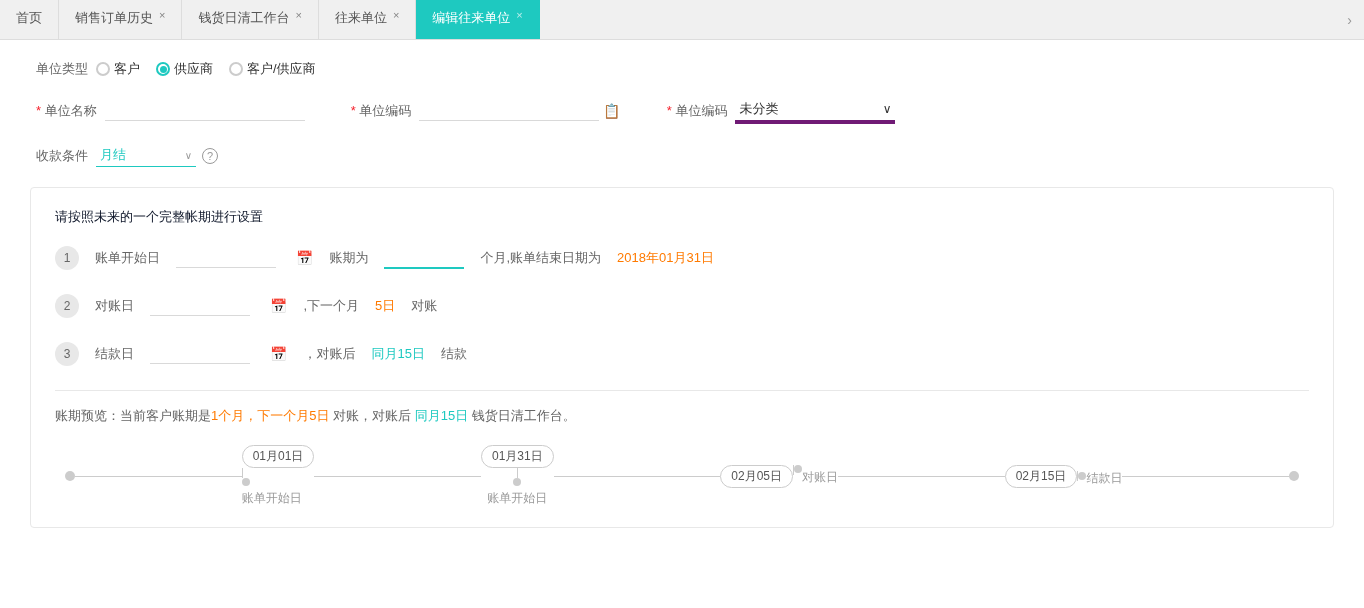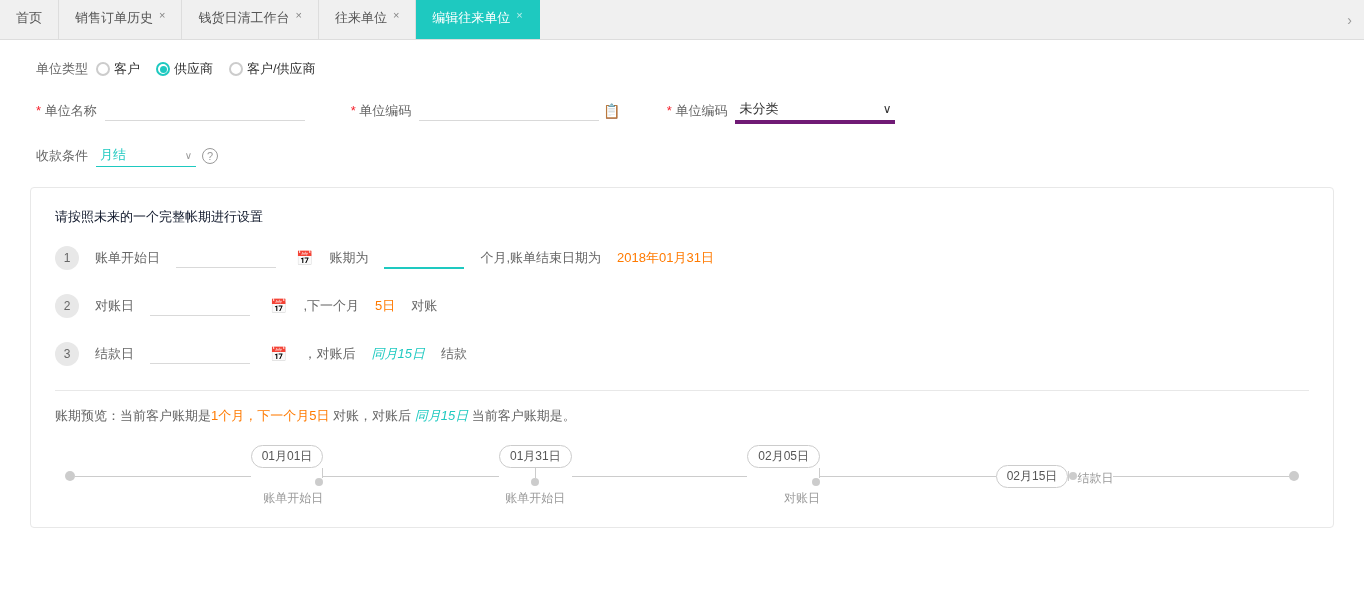--- a/index.html
+++ b/index.html
@@ -119,21 +119,21 @@
       width: 24px; height: 24px; border-radius: 50%; background: #e8e8e8;
       display: flex; align-items: center; justify-content: center;
       font-size: 12px; color: #666; flex-shrink: 0;
     }
     .step-label { color: #666; white-space: nowrap; }
     .period-input {
       border: none; border-bottom: 2px solid #1ec9c0; outline: none;
       font-size: 13px; width: 80px; padding: 2px 4px; color: #333; text-align: center;
     }
     .orange-text { color: #ff7a00; }
-    .teal-text { color: #1ec9c0; font-style: italic; }
+    .teal-text { color: #1ec9c0; }
 
     
     .preview-section {
       border-top: 1px solid #e8e8e8; padding-top: 16px; margin-top: 8px;
     }
     .preview-text {
       font-size: 13px; color: #666; margin-bottom: 20px;
     }
   </style>
 </head>
@@ -243,47 +243,47 @@
       <span class="step-label">结款日</span>
       <input class="input-field input-medium" type="text" style="">
       <span class="cal-icon">📅</span>
       <span class="step-label">，对账后 </span>
         <span class="teal-text">同月15日</span>
         <span class="step-label"> 结款</span>
     </div>
 
     <div class="preview-section">
       <div class="preview-text">
-        <span>账期预览：当前客户账期是</span><span class="orange-text">1个月，</span><span class="orange-text">下一个月5日</span><span> 对账，对账后 </span><span class="teal-text">同月15日</span><span> 当前客户账期是。</span>
+        <span>账期预览：当前客户账期是</span><span class="orange-text">1个月，</span><span class="orange-text">下一个月5日</span><span> 对账，对账后 </span><span class="teal-text">同月15日</span><span> 钱货日清工作台。</span>
       </div>
 
       <div style="display:flex; align-items:center; width:100%; padding: 0 10px;">
 
         <div style="width:10px;height:10px;border-radius:50%;background:#ccc;flex-shrink:0;"></div>
         <div style="flex:1;height:1px;background:#ccc;"></div>
 
-        <div style="display:flex;flex-direction:column;align-items:flex-end;flex-shrink:0;">
+        <div style="display:flex;flex-direction:column;align-items:flex-start;flex-shrink:0;">
           <div style="border:1px solid #ccc;border-radius:12px;padding:2px 10px;font-size:12px;color:#555;background:#fff;">01月01日</div>
           <div style="width:1px;height:10px;background:#ccc;"></div>
           <div style="width:8px;height:8px;border-radius:50%;background:#ccc;"></div>
           <div style="font-size:12px;color:#999;margin-top:4px;white-space:nowrap;">账单开始日</div>
         </div>
 
         <div style="flex:1;height:1px;background:#ccc;"></div>
 
         <div style="display:flex;flex-direction:column;align-items:center;flex-shrink:0;">
           <div style="border:1px solid #ccc;border-radius:12px;padding:2px 10px;font-size:12px;color:#555;background:#fff;">01月31日</div>
           <div style="width:1px;height:10px;background:#ccc;"></div>
           <div style="width:8px;height:8px;border-radius:50%;background:#ccc;"></div>
           <div style="font-size:12px;color:#999;margin-top:4px;white-space:nowrap;">账单开始日</div>
         </div>
 
         <div style="flex:1;height:1px;background:#ccc;"></div>
 
-        <div style="display:flex;flex-direction:column;align-items:flex-end;flex-shrink:0;">
+        <div style="display:flex;flex-direction:row;align-items:flex-start;flex-shrink:0;">
           <div style="border:1px solid #ccc;border-radius:12px;padding:2px 10px;font-size:12px;color:#555;background:#fff;">02月05日</div>
           <div style="width:1px;height:10px;background:#ccc;"></div>
           <div style="width:8px;height:8px;border-radius:50%;background:#ccc;"></div>
           <div style="font-size:12px;color:#999;margin-top:4px;white-space:nowrap;">对账日</div>
         </div>
 
         <div style="flex:1;height:1px;background:#ccc;"></div>
 
         <div style="display:flex;align-items:center;flex-shrink:0;">
           <div style="border:1px solid #ccc;border-radius:12px;padding:2px 10px;font-size:12px;color:#555;background:#fff;">02月15日</div>

